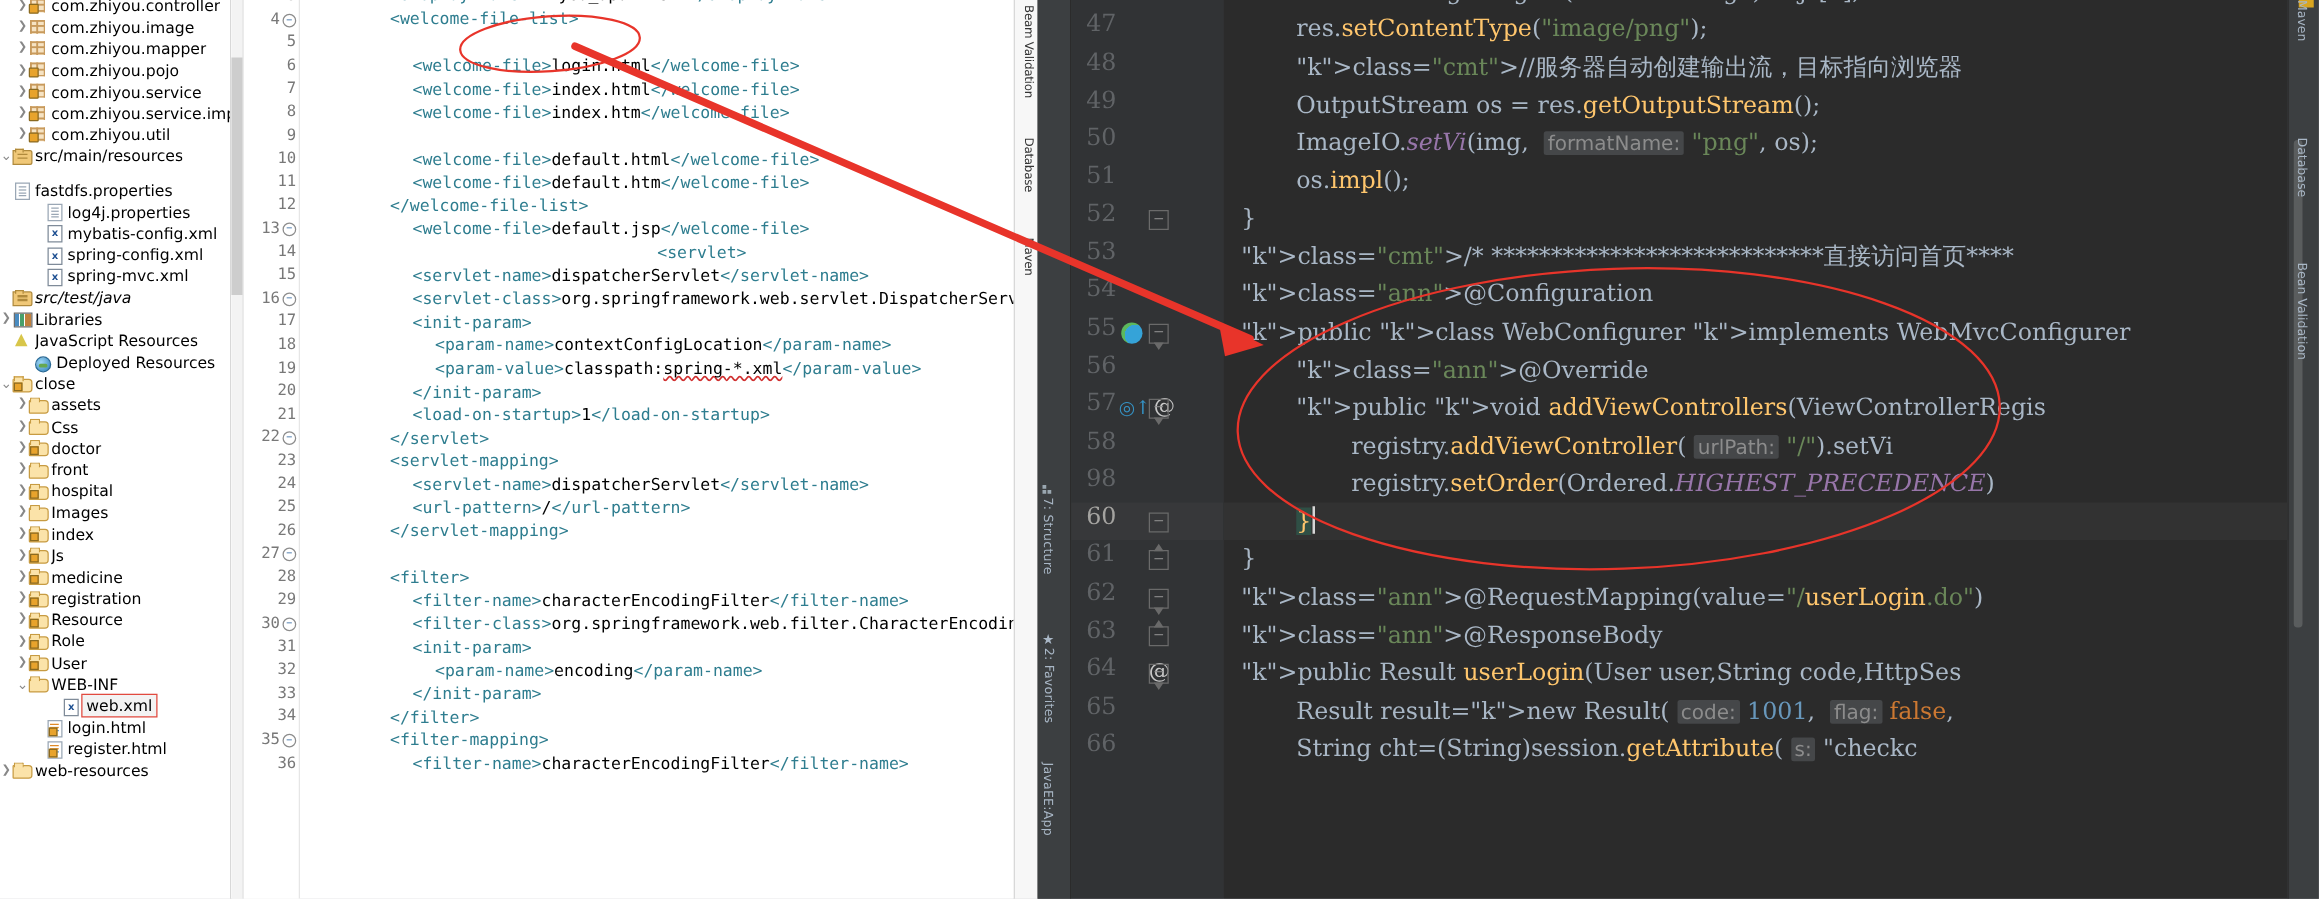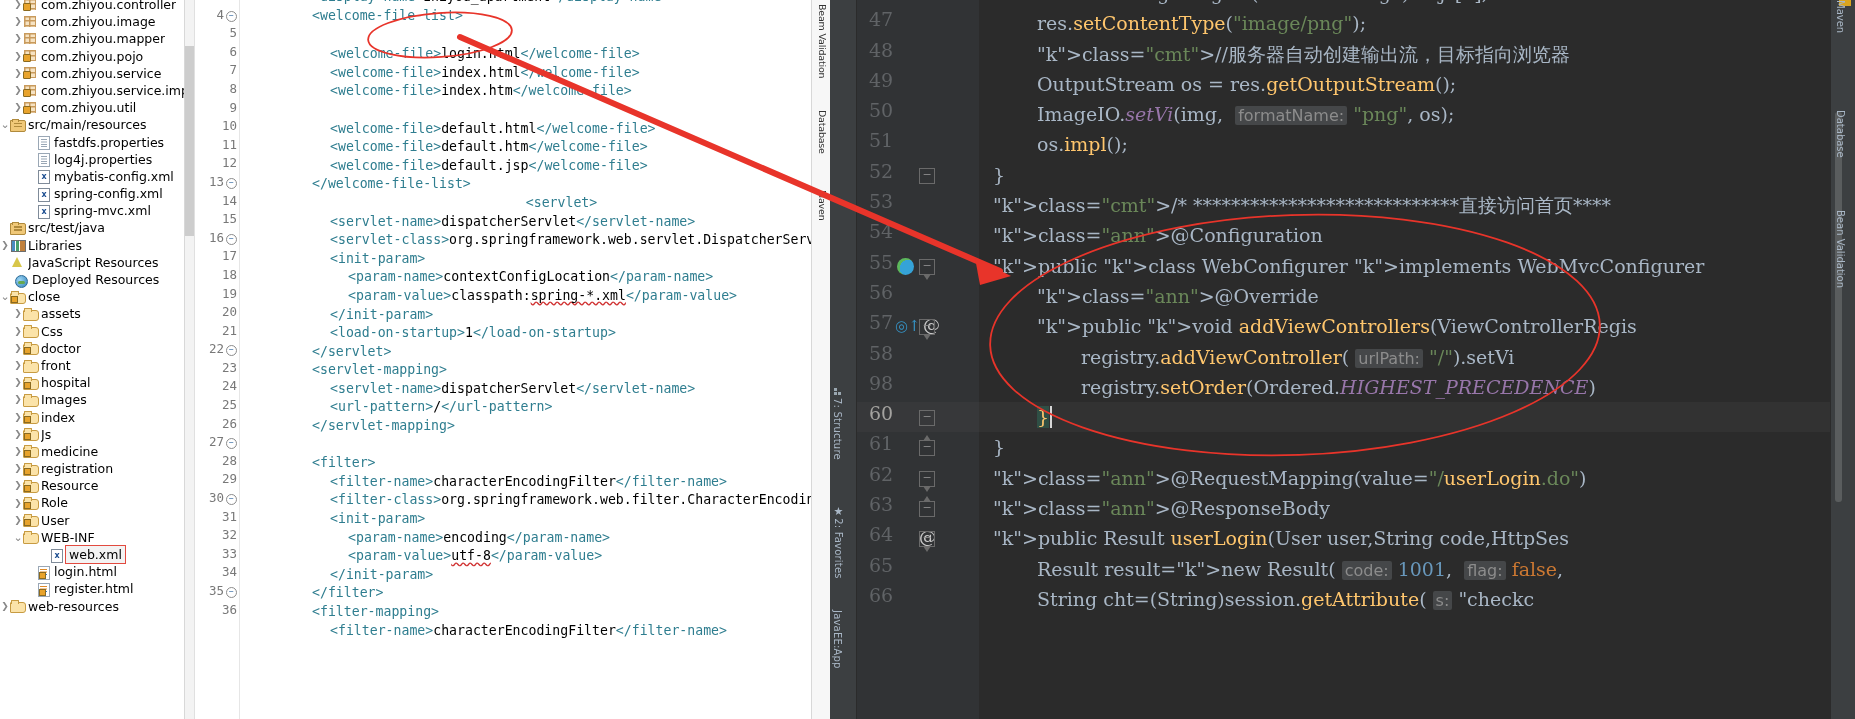--- a/index.html
+++ b/index.html
@@ -326,77 +326,77 @@
           </span>
           <span class="lbl">com.zhiyou.util</span>
         </li>
         <li class="trow" style="padding-left: 0px;">
           <span class="arrow" style="font-size: 11px; line-height: 11px;">⌄</span>
           <span class="ic">
             <span class="ic-srcfolder"></span>
           </span>
           <span class="lbl">src/main/resources</span>
         </li>
+        <li class="trow" style=" margin-top: 10px;">
+          <span class="arrow"></span>
+          <span class="ic">
+            <span class="ic-file"></span>
+          </span>
+          <span class="lbl">fastdfs.properties</span>
+        </li>
         <li class="trow" style="padding-left: 26px;">
           <span class="arrow"></span>
           <span class="ic">
             <span class="ic-file"></span>
           </span>
-          <span class="lbl">fastdfs.properties</span>
+          <span class="lbl">log4j.properties</span>
         </li>
         <li class="trow" style="padding-left: 26px;">
           <span class="arrow"></span>
           <span class="ic">
-            <span class="ic-file"></span>
-          </span>
-          <span class="lbl">log4j.properties</span>
+            <span class="ic-xml">x</span>
+          </span>
+          <span class="lbl">mybatis-config.xml</span>
         </li>
         <li class="trow" style="padding-left: 26px;">
           <span class="arrow"></span>
           <span class="ic">
             <span class="ic-xml">x</span>
           </span>
-          <span class="lbl">mybatis-config.xml</span>
+          <span class="lbl">spring-config.xml</span>
         </li>
         <li class="trow" style="padding-left: 26px;">
           <span class="arrow"></span>
           <span class="ic">
             <span class="ic-xml">x</span>
           </span>
-          <span class="lbl">spring-config.xml</span>
-        </li>
-        <li class="trow" style="padding-left: 26px;">
-          <span class="arrow"></span>
-          <span class="ic">
-            <span class="ic-xml">x</span>
-          </span>
           <span class="lbl">spring-mvc.xml</span>
         </li>
+        <li class="trow" style="padding-left: 0px; font-style: italic;">
+          <span class="arrow"></span>
+          <span class="ic">
+            <span class="ic-srcfolder"></span>
+          </span>
+          <span class="lbl">src/test/java</span>
+        </li>
         <li class="trow" style="padding-left: 0px;">
-          <span class="arrow"></span>
-          <span class="ic">
-            <span class="ic-srcfolder"></span>
-          </span>
-          <span class="lbl">src/test/java</span>
+          <span class="arrow">❯</span>
+          <span class="ic">
+            <span class="ic-lib"></span>
+          </span>
+          <span class="lbl">Libraries</span>
         </li>
         <li class="trow" style="padding-left: 0px;">
-          <span class="arrow">❯</span>
-          <span class="ic">
-            <span class="ic-lib"></span>
-          </span>
-          <span class="lbl">Libraries</span>
-        </li>
-        <li class="trow" style="padding-left: 0px;">
           <span class="arrow"></span>
           <span class="ic">
             <span class="ic-js"></span>
           </span>
           <span class="lbl">JavaScript Resources</span>
         </li>
-        <li class="trow" style="padding-left: 4px;">
+        <li class="trow" style="padding-left: 17px;">
           <span class="arrow"></span>
           <span class="ic">
             <span class="ic-globe"></span>
           </span>
           <span class="lbl">Deployed Resources</span>
         </li>
         <li class="trow" style="padding-left: 0px;">
           <span class="arrow" style="font-size: 11px; line-height: 11px;">⌄</span>
           <span class="ic">
             <span class="ic-webapp"></span>
@@ -574,42 +574,41 @@
       </div>
     <div class="codearea" id="xml-code">
         <div class="cline" style="padding-left: 66px; margin-top: -12px;"><span class="tag">&lt;display-name&gt;</span>zhiyou_apartment<span class="tag">&lt;/display-name&gt;</span></div>
         <div class="cline" style="padding-left: 66px;"><span class="tag">&lt;welcome-file-list&gt;</span></div>
         <div class="cline" style="padding-left: 84px; margin-top: 20px;"><span class="tag">&lt;welcome-file&gt;</span>login.html<span class="tag">&lt;/welcome-file&gt;</span></div>
         <div class="cline" style="padding-left: 84px;"><span class="tag">&lt;welcome-file&gt;</span>index.html<span class="tag">&lt;/welcome-file&gt;</span></div>
         <div class="cline" style="padding-left: 84px;"><span class="tag">&lt;welcome-file&gt;</span>index.htm<span class="tag">&lt;/welcome-file&gt;</span></div>
         <div class="cline" style="padding-left: 48px;"></div>
         <div class="cline" style="padding-left: 84px;"><span class="tag">&lt;welcome-file&gt;</span>default.html<span class="tag">&lt;/welcome-file&gt;</span></div>
         <div class="cline" style="padding-left: 84px;"><span class="tag">&lt;welcome-file&gt;</span>default.htm<span class="tag">&lt;/welcome-file&gt;</span></div>
+        <div class="cline" style="padding-left: 66px;"><span class="tag">&lt;/welcome-file-list&gt;</span></div>
         <div class="cline" style="padding-left: 84px;"><span class="tag">&lt;welcome-file&gt;</span>default.jsp<span class="tag">&lt;/welcome-file&gt;</span></div>
-        <div class="cline" style="padding-left: 66px;"><span class="tag">&lt;/welcome-file-list&gt;</span></div>
         <div class="cline" style="padding-left: 66px; text-align: center;"><span class="tag">&lt;servlet&gt;</span></div>
         <div class="cline" style="padding-left: 84px;"><span class="tag">&lt;servlet-name&gt;</span>dispatcherServlet<span class="tag">&lt;/servlet-name&gt;</span></div>
         <div class="cline" style="padding-left: 84px;"><span class="tag">&lt;servlet-class&gt;</span>org.springframework.web.servlet.DispatcherServl</div>
         <div class="cline" style="padding-left: 84px;"><span class="tag">&lt;init-param&gt;</span></div>
         <div class="cline" style="padding-left: 102px;"><span class="tag">&lt;param-name&gt;</span>contextConfigLocation<span class="tag">&lt;/param-name&gt;</span></div>
         <div class="cline" style="padding-left: 102px;"><span class="tag">&lt;param-value&gt;</span>classpath:<span class="squig">spring-*.xml</span><span class="tag">&lt;/param-value&gt;</span></div>
         <div class="cline" style="padding-left: 84px;"><span class="tag">&lt;/init-param&gt;</span></div>
         <div class="cline" style="padding-left: 84px;"><span class="tag">&lt;load-on-startup&gt;</span>1<span class="tag">&lt;/load-on-startup&gt;</span></div>
         <div class="cline" style="padding-left: 66px;"><span class="tag">&lt;/servlet&gt;</span></div>
         <div class="cline" style="padding-left: 66px;"><span class="tag">&lt;servlet-mapping&gt;</span></div>
         <div class="cline" style="padding-left: 84px;"><span class="tag">&lt;servlet-name&gt;</span>dispatcherServlet<span class="tag">&lt;/servlet-name&gt;</span></div>
         <div class="cline" style="padding-left: 84px;"><span class="tag">&lt;url-pattern&gt;</span>/<span class="tag">&lt;/url-pattern&gt;</span></div>
         <div class="cline" style="padding-left: 66px;"><span class="tag">&lt;/servlet-mapping&gt;</span></div>
         <div class="cline" style="padding-left: 48px;"></div>
         <div class="cline" style="padding-left: 66px;"><span class="tag">&lt;filter&gt;</span></div>
         <div class="cline" style="padding-left: 84px;"><span class="tag">&lt;filter-name&gt;</span>characterEncodingFilter<span class="tag">&lt;/filter-name&gt;</span></div>
         <div class="cline" style="padding-left: 84px;"><span class="tag">&lt;filter-class&gt;</span>org.springframework.web.filter.CharacterEncoding</div>
         <div class="cline" style="padding-left: 84px;"><span class="tag">&lt;init-param&gt;</span></div>
         <div class="cline" style="padding-left: 102px;"><span class="tag">&lt;param-name&gt;</span>encoding<span class="tag">&lt;/param-name&gt;</span></div>
-        <div class="cline" style="padding-left: 102px;"><span class="tag">&lt;param-value&gt;</span><span class="squig">utf-8</span><span class="tag">&lt;/param-value&gt;</span></div>
         <div class="cline" style="padding-left: 84px;"><span class="tag">&lt;/init-param&gt;</span></div>
         <div class="cline" style="padding-left: 66px;"><span class="tag">&lt;/filter&gt;</span></div>
         <div class="cline" style="padding-left: 66px;"><span class="tag">&lt;filter-mapping&gt;</span></div>
         <div class="cline" style="padding-left: 84px;"><span class="tag">&lt;filter-name&gt;</span>characterEncodingFilter<span class="tag">&lt;/filter-name&gt;</span></div>
       </div>
   </div>
 
   <div class="ecl-tools">
     <div class="ecl-tab" style="top:4px;">Beam Validation</div>
     <div class="ecl-tab" style="top:110px;">Database</div>

